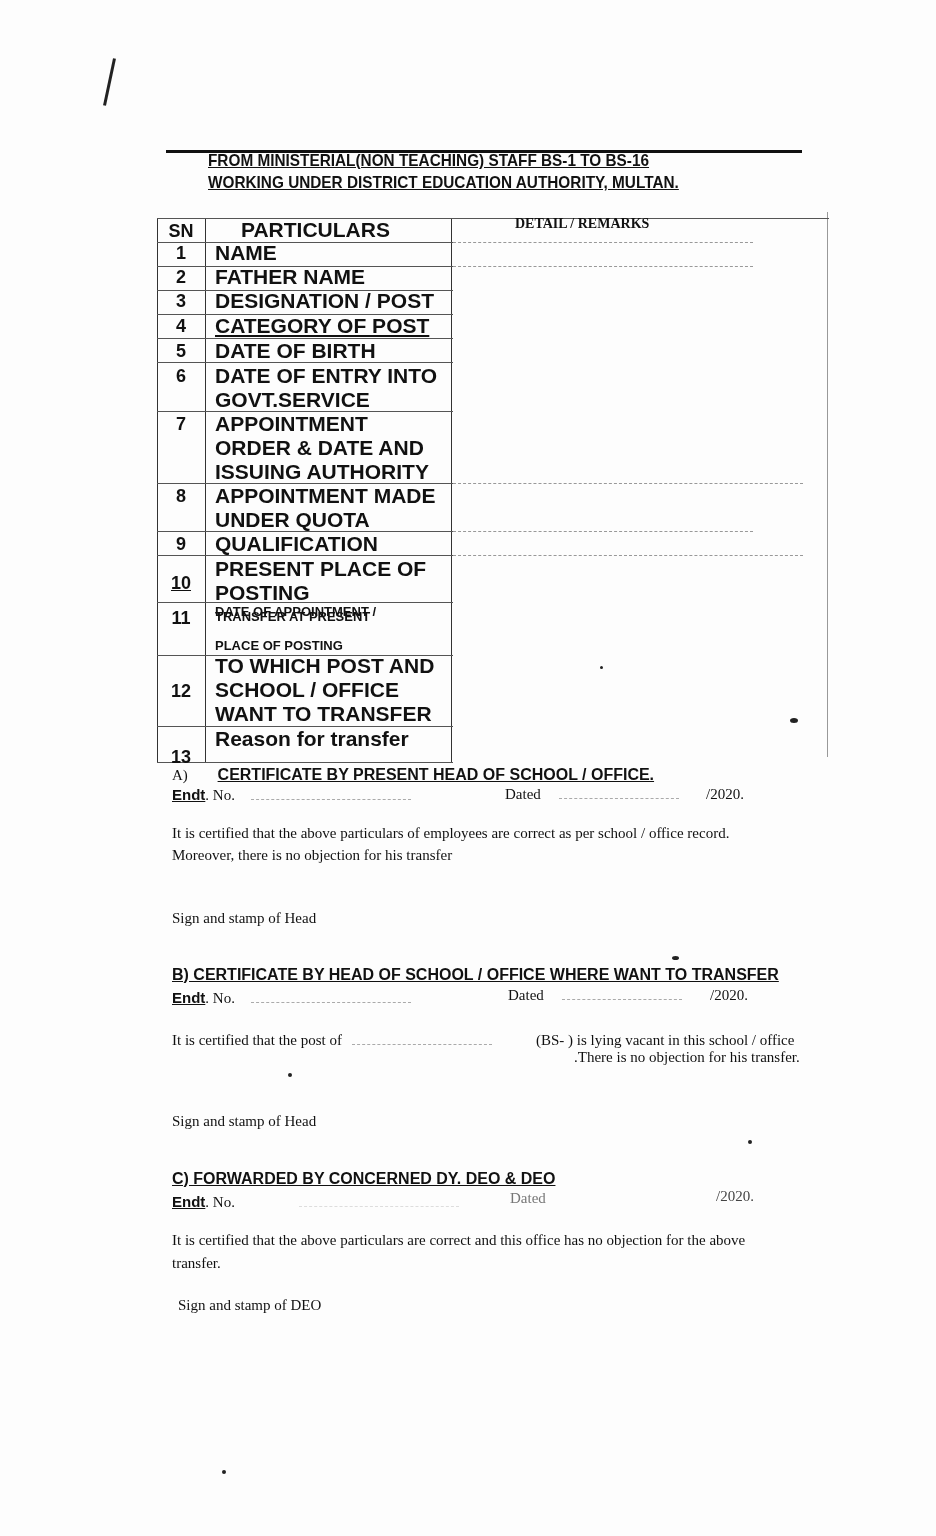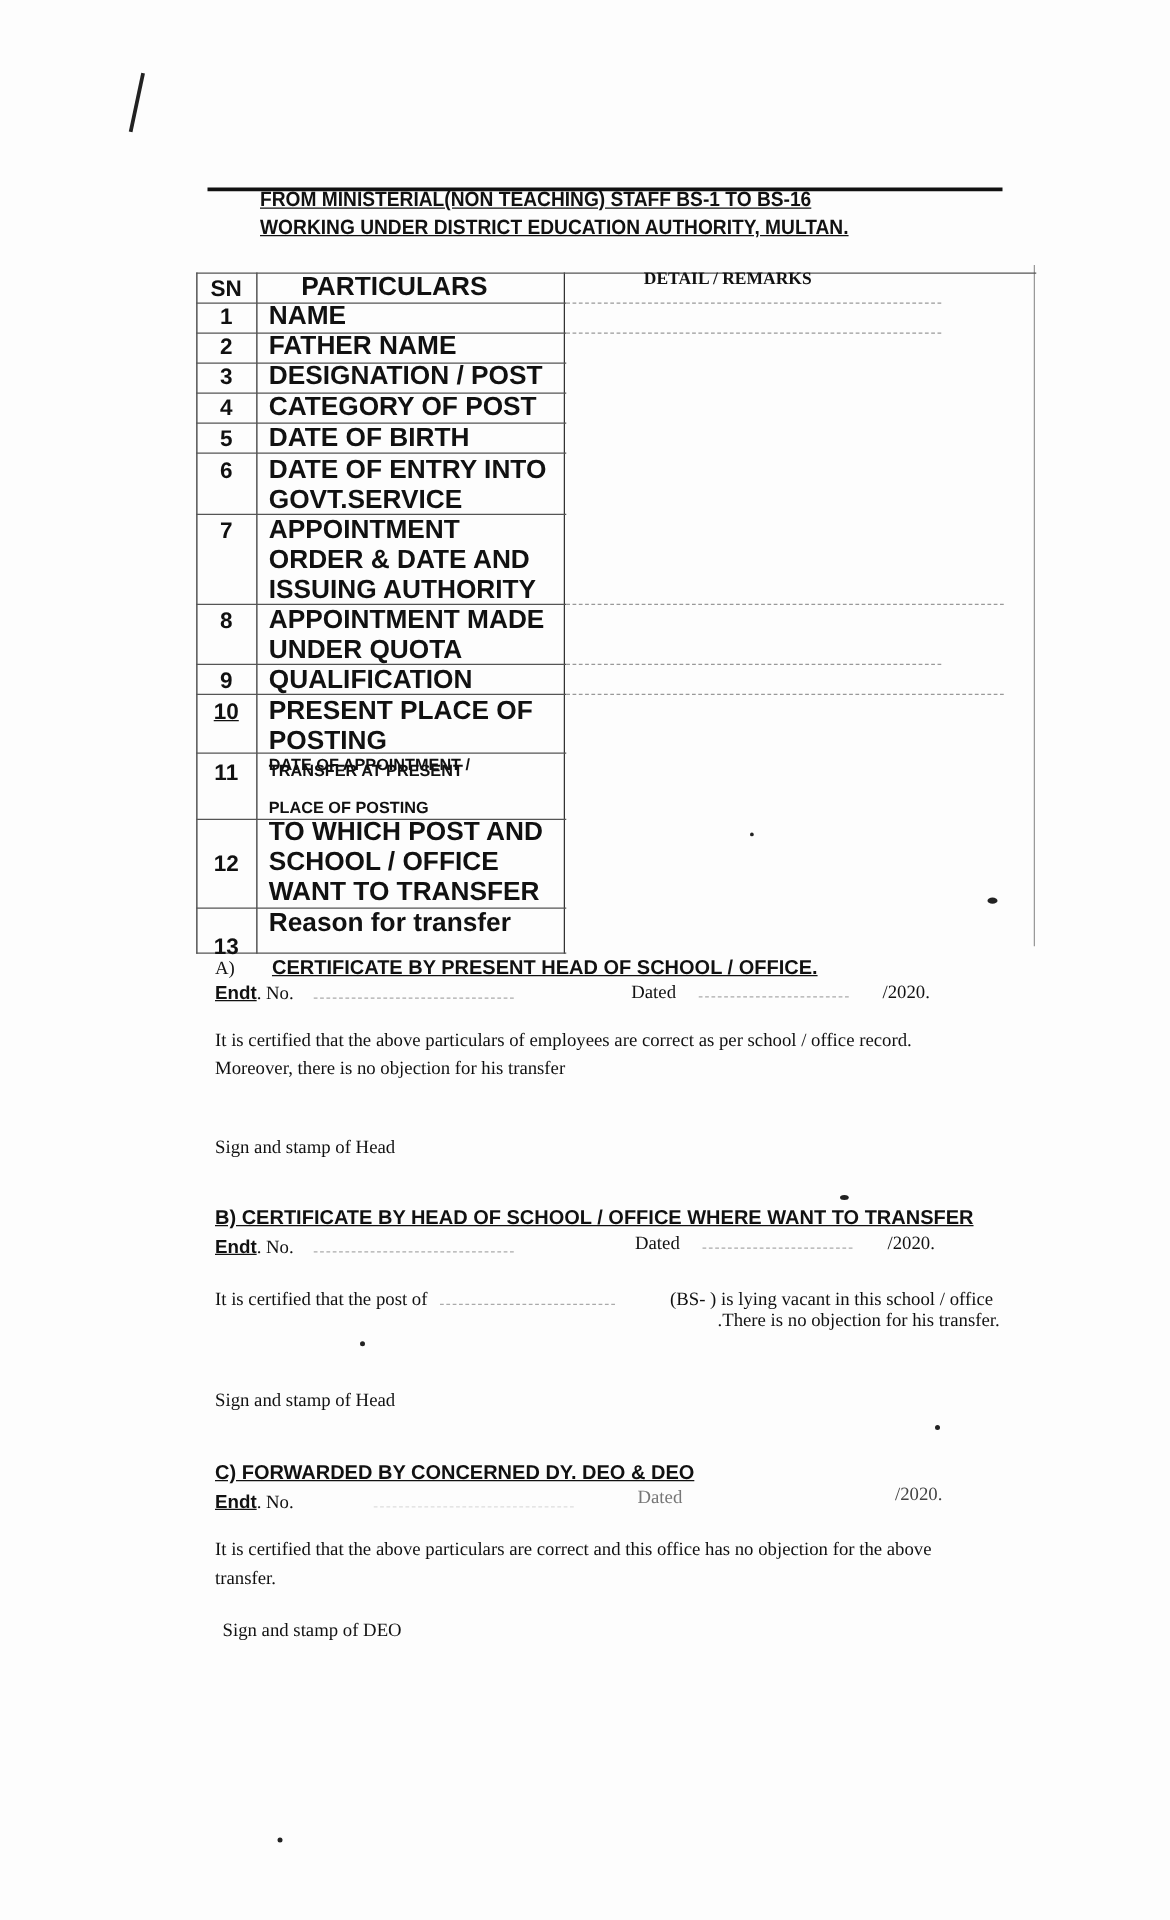--- a/index.html
+++ b/index.html
@@ -73,42 +73,42 @@
     <div class="cell-sn" style="top:25px;">1</div>
     <div class="cell-p" style="top:23px;">NAME</div>
 
     <div class="cell-sn" style="top:49px;">2</div>
     <div class="cell-p" style="top:47px;">FATHER NAME</div>
 
     <div class="cell-sn" style="top:73px;">3</div>
     <div class="cell-p" style="top:71px;">DESIGNATION / POST</div>
 
     <div class="cell-sn" style="top:98px;">4</div>
-    <div class="cell-p" style="top:96px;">CATEGORY OF POST</div>
+    <div class="cell-p" style="top:96px;text-decoration:underline;">CATEGORY OF POST</div>
 
     <div class="cell-sn" style="top:123px;">5</div>
     <div class="cell-p" style="top:121px;">DATE OF BIRTH</div>
 
     <div class="cell-sn" style="top:148px;">6</div>
     <div class="cell-p" style="top:146px;">DATE OF ENTRY INTO</div>
     <div class="cell-p" style="top:170px;">GOVT.SERVICE</div>
 
     <div class="cell-sn" style="top:196px;">7</div>
     <div class="cell-p" style="top:194px;">APPOINTMENT</div>
     <div class="cell-p" style="top:218px;">ORDER &amp; DATE AND</div>
     <div class="cell-p" style="top:242px;">ISSUING AUTHORITY</div>
 
     <div class="cell-sn" style="top:268px;">8</div>
     <div class="cell-p" style="top:266px;">APPOINTMENT MADE</div>
     <div class="cell-p" style="top:290px;">UNDER QUOTA</div>
 
     <div class="cell-sn" style="top:316px;">9</div>
     <div class="cell-p" style="top:314px;">QUALIFICATION</div>
 
-    <div class="cell-sn" style="top:341px;text-decoration:underline;">10</div>
+    <div class="cell-sn" style="top:355px;text-decoration:underline;">10</div>
     <div class="cell-p" style="top:339px;">PRESENT PLACE OF</div>
     <div class="cell-p" style="top:363px;">POSTING</div>
 
     <div class="cell-sn" style="top:390px;">11</div>
     <div class="cell-p small" style="top:385px;">DATE OF APPOINTMENT /</div>
     <div class="cell-p small" style="top:390px;">TRANSFER AT PRESENT</div>
     <div class="cell-p small" style="top:419px;">PLACE OF POSTING</div>
 
     <div class="cell-sn" style="top:463px;">12</div>
     <div class="cell-p" style="top:436px;">TO WHICH POST AND</div>

